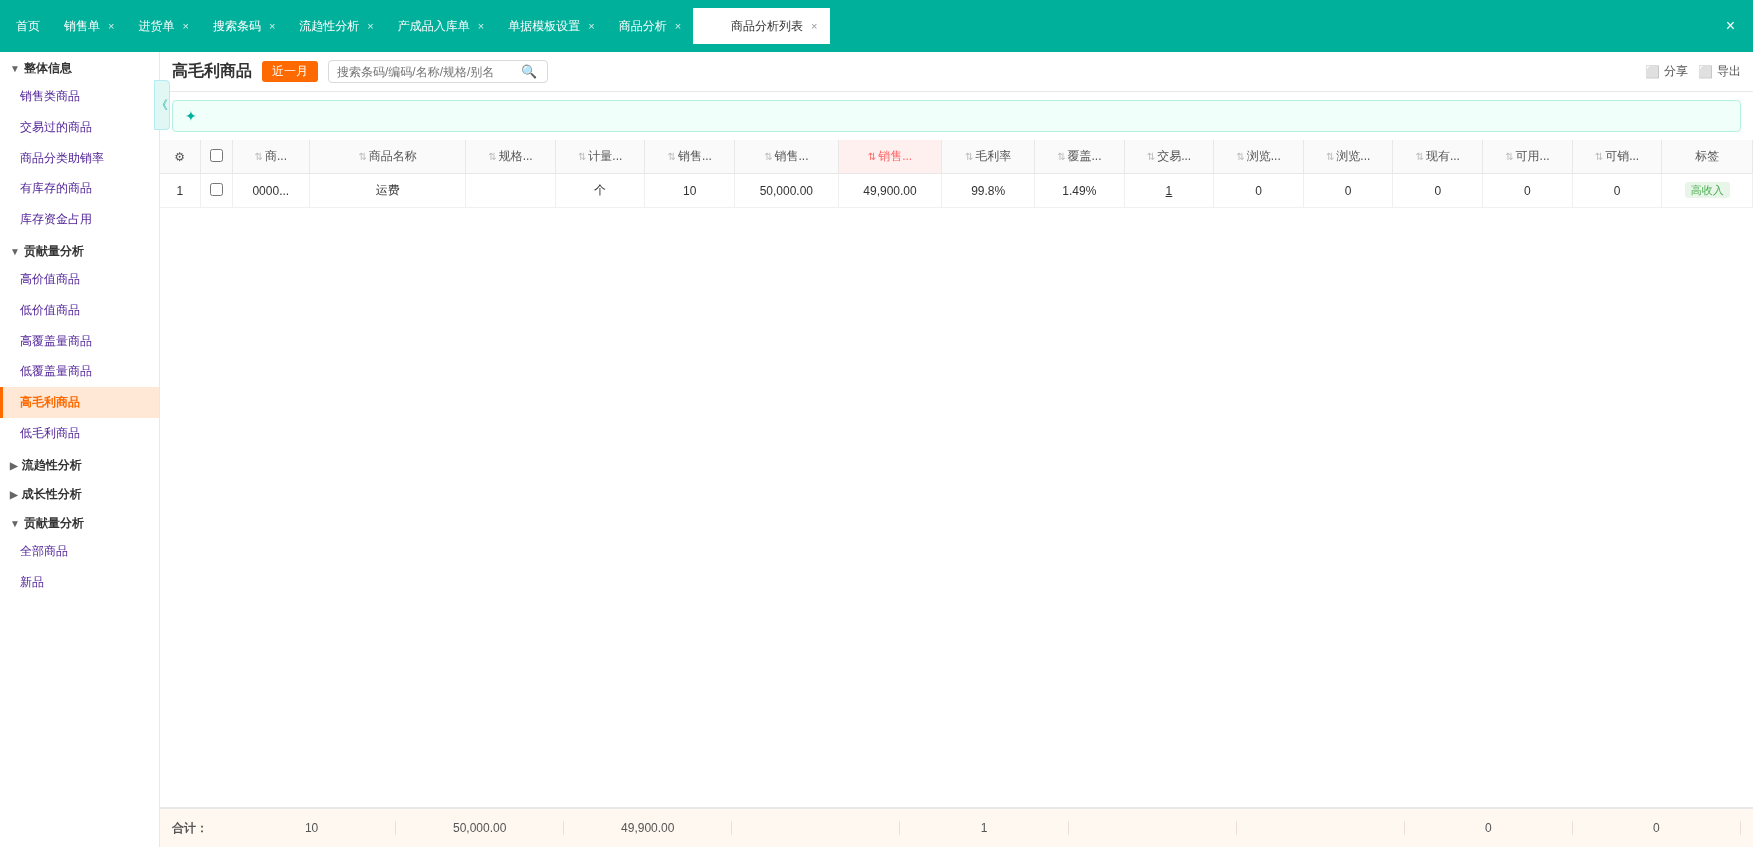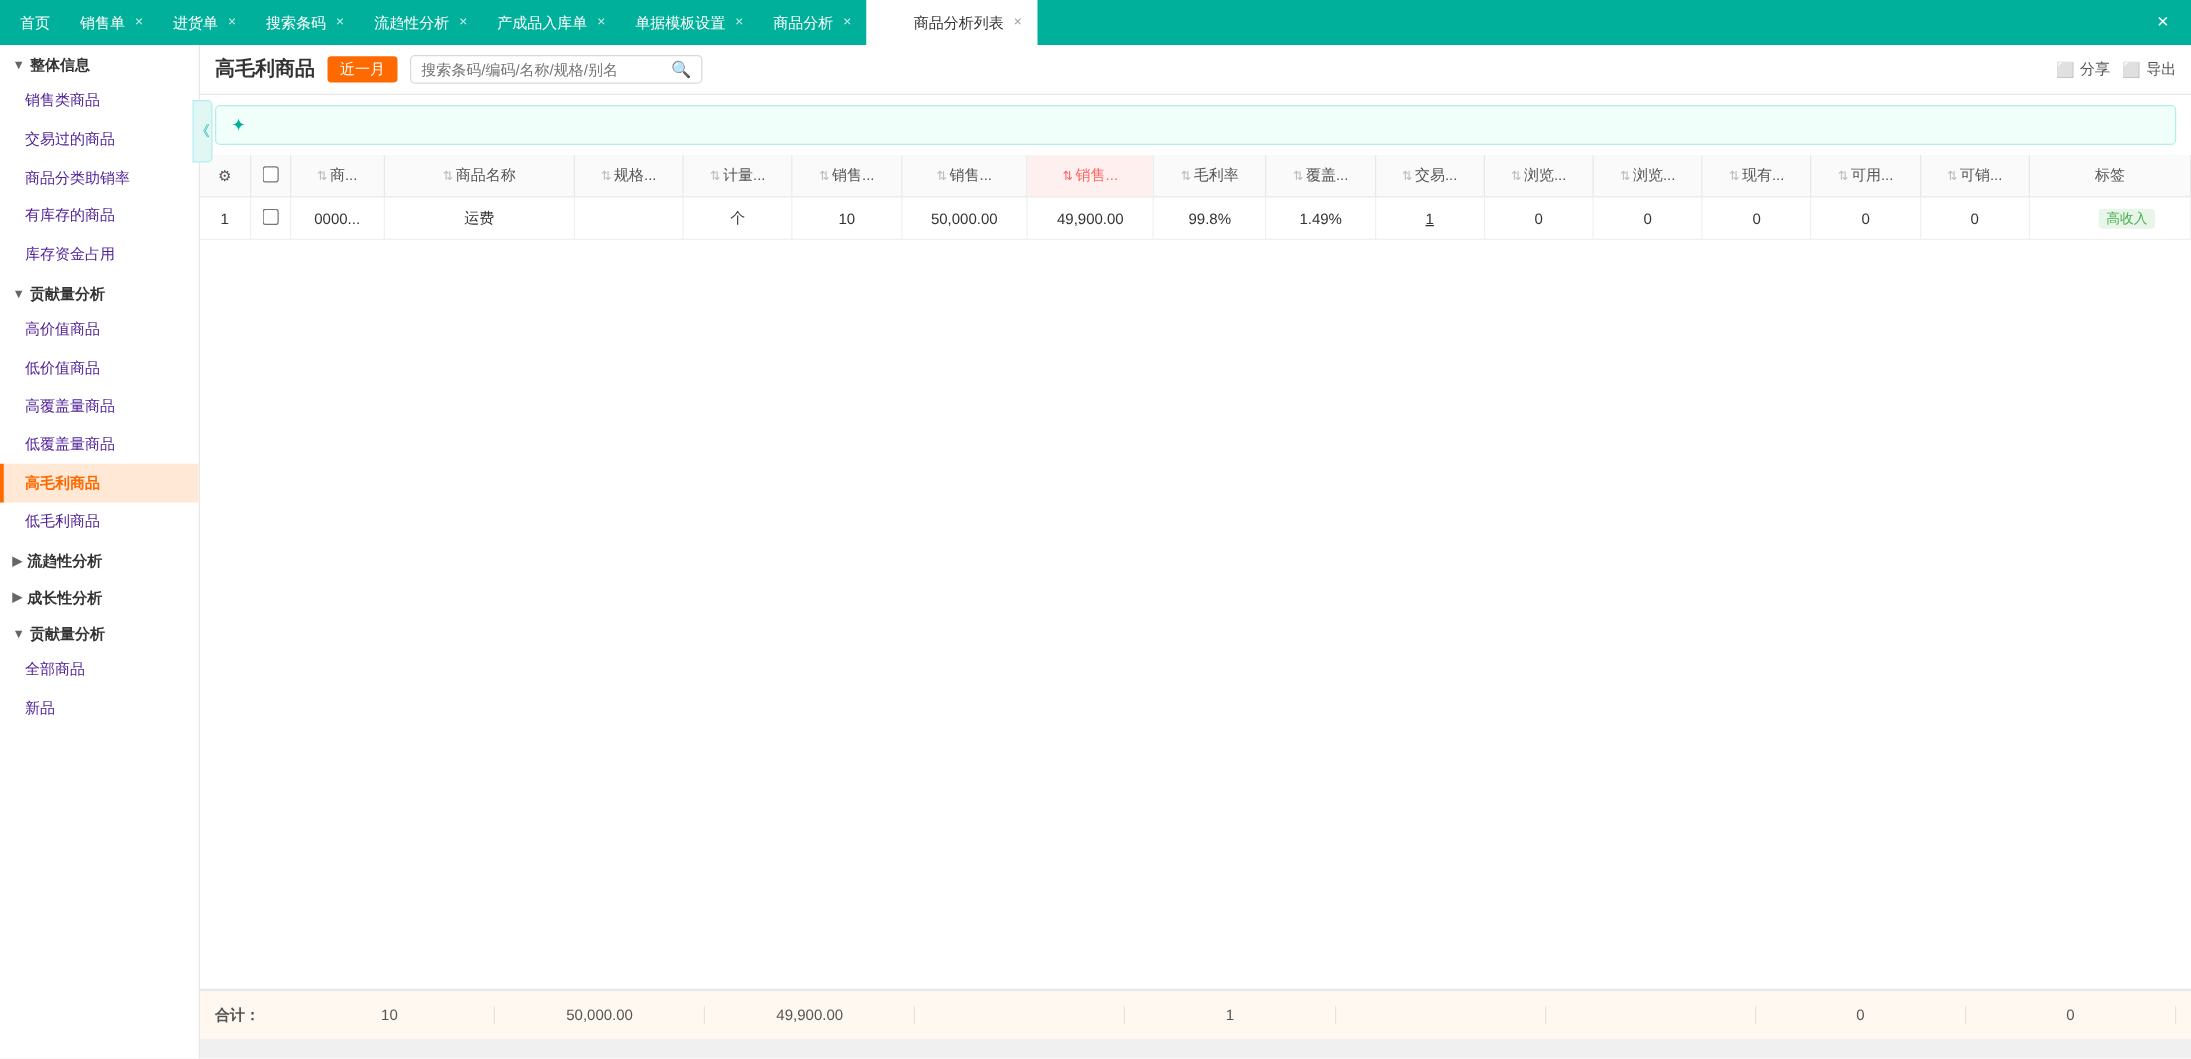--- a/index.html
+++ b/index.html
@@ -3,21 +3,21 @@
   <meta charset="utf-8">
   <style>
     * { box-sizing: border-box; margin: 0; padding: 0; font-family: 'Microsoft YaHei', Arial, sans-serif; font-size: 12px; }
     body { background: #f5f5f5; overflow: hidden; width: 1753px; height: 847px; }
 
     
     .top-nav {
       display: flex;
       align-items: center;
       background: #00b09b;
-      height: 36px;
+      height: 52px;
       padding: 0 4px;
       color: #fff;
       flex-shrink: 0;
     }
     .top-nav .nav-item {
       padding: 0 12px;
       height: 36px;
       line-height: 36px;
       cursor: pointer;
       white-space: nowrap;
@@ -149,21 +149,21 @@
       font-size: 12px;
       cursor: pointer;
     }
     .search-box {
       display: flex;
       align-items: center;
       border: 1px solid #d9d9d9;
       border-radius: 4px;
       padding: 3px 8px;
       flex: 0 0 220px;
-      gap: 20px;
+      gap: 4px;
     }
     .search-box input {
       border: none;
       outline: none;
       font-size: 12px;
       color: #999;
       width: 180px;
       background: transparent;
     }
     .search-icon { color: #bbb; font-size: 13px; cursor: pointer; }
@@ -237,21 +237,20 @@
       border-right: 1px solid #f0f0f0;
       color: #333;
       font-size: 12px;
     }
     .tag-high-income {
       background: #e8f5e9;
       color: #4caf50;
       border-radius: 3px;
       padding: 2px 6px;
       font-size: 11px;
-      margin-left: 27px;
     }
     .underline-link { text-decoration: underline; cursor: pointer; color: #333; }
 
     
     .footer-total {
       background: #fff8f0;
       border-top: 2px solid #e8e8e8;
       display: flex;
       align-items: center;
       padding: 8px 12px;

